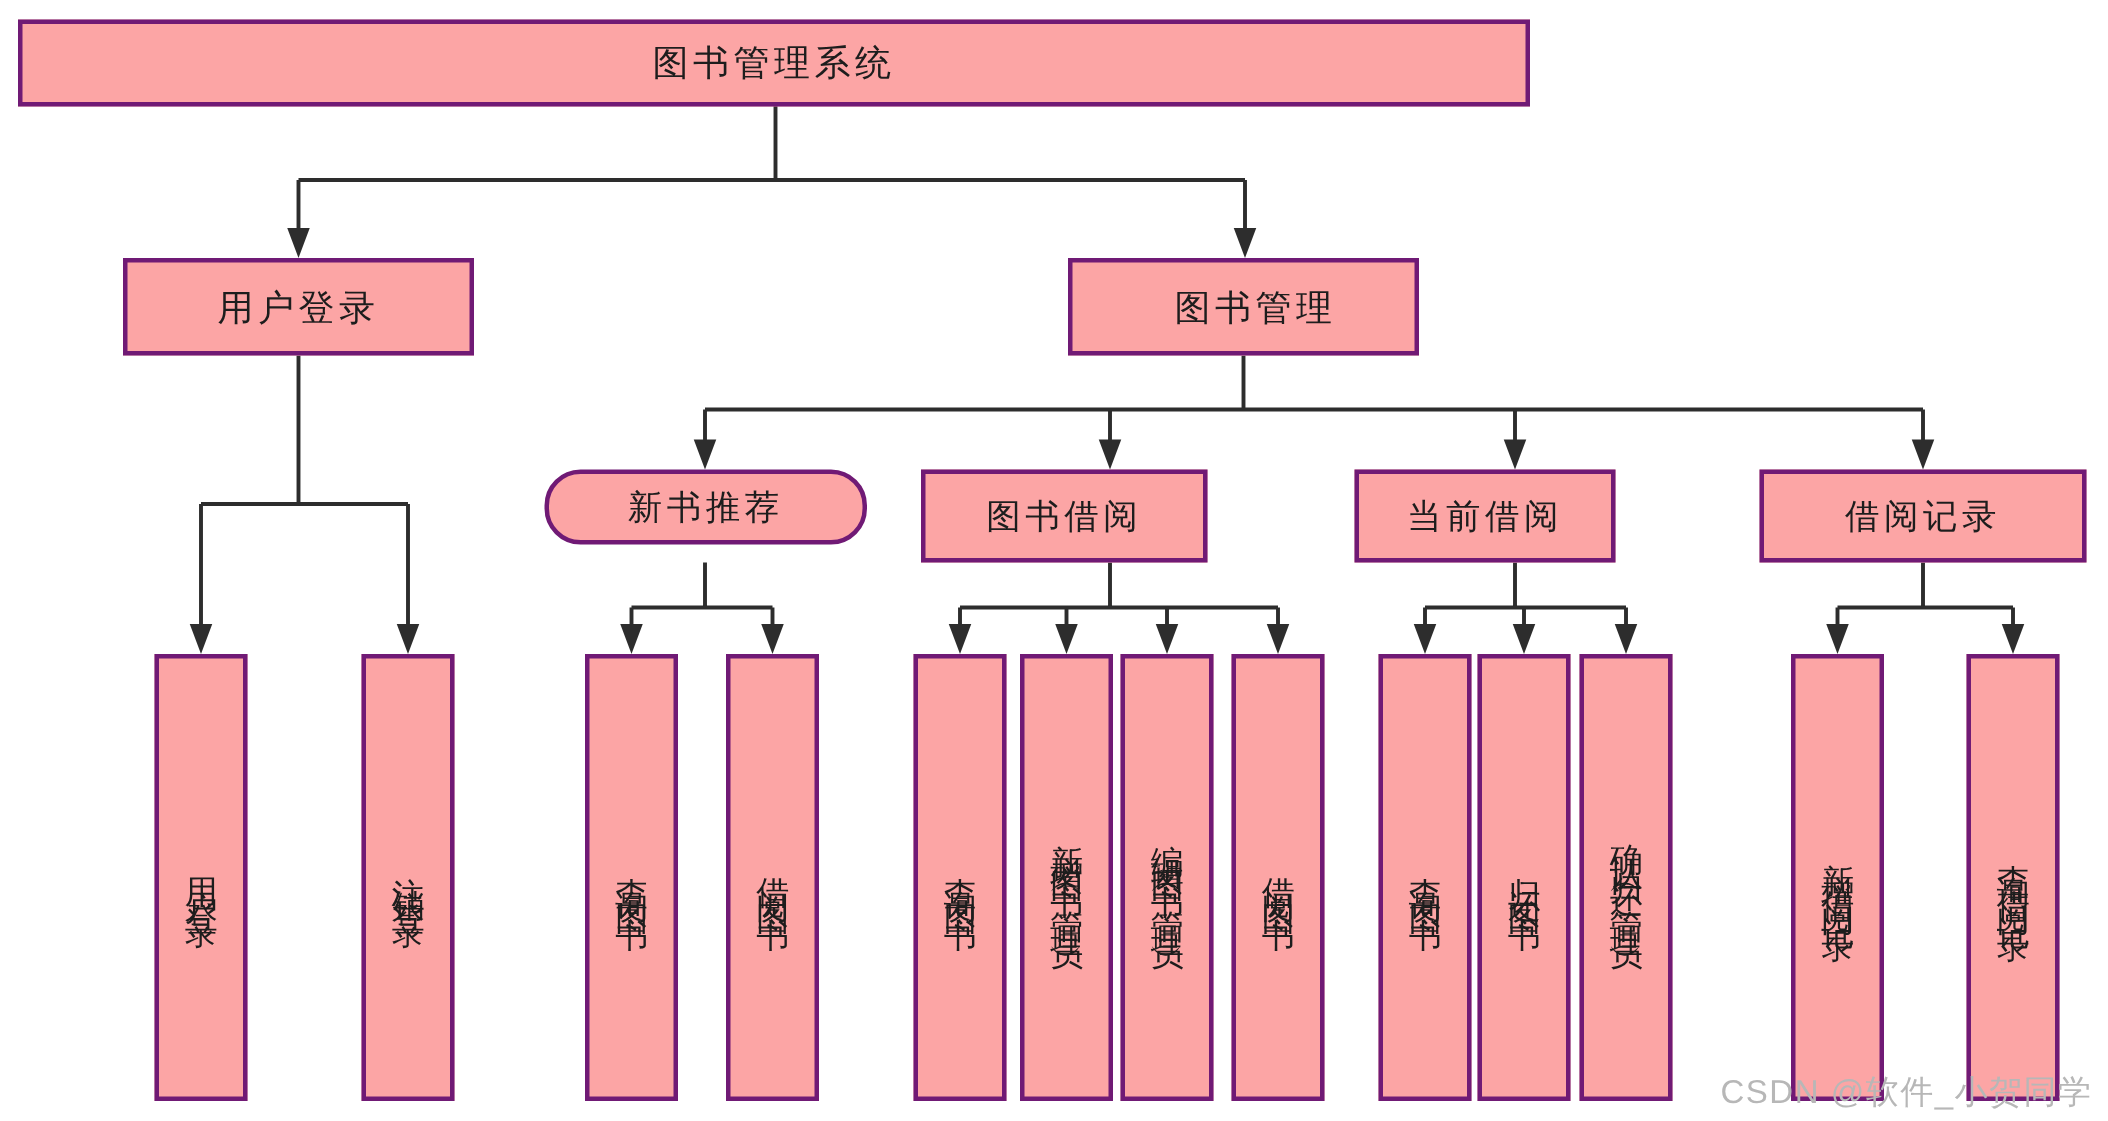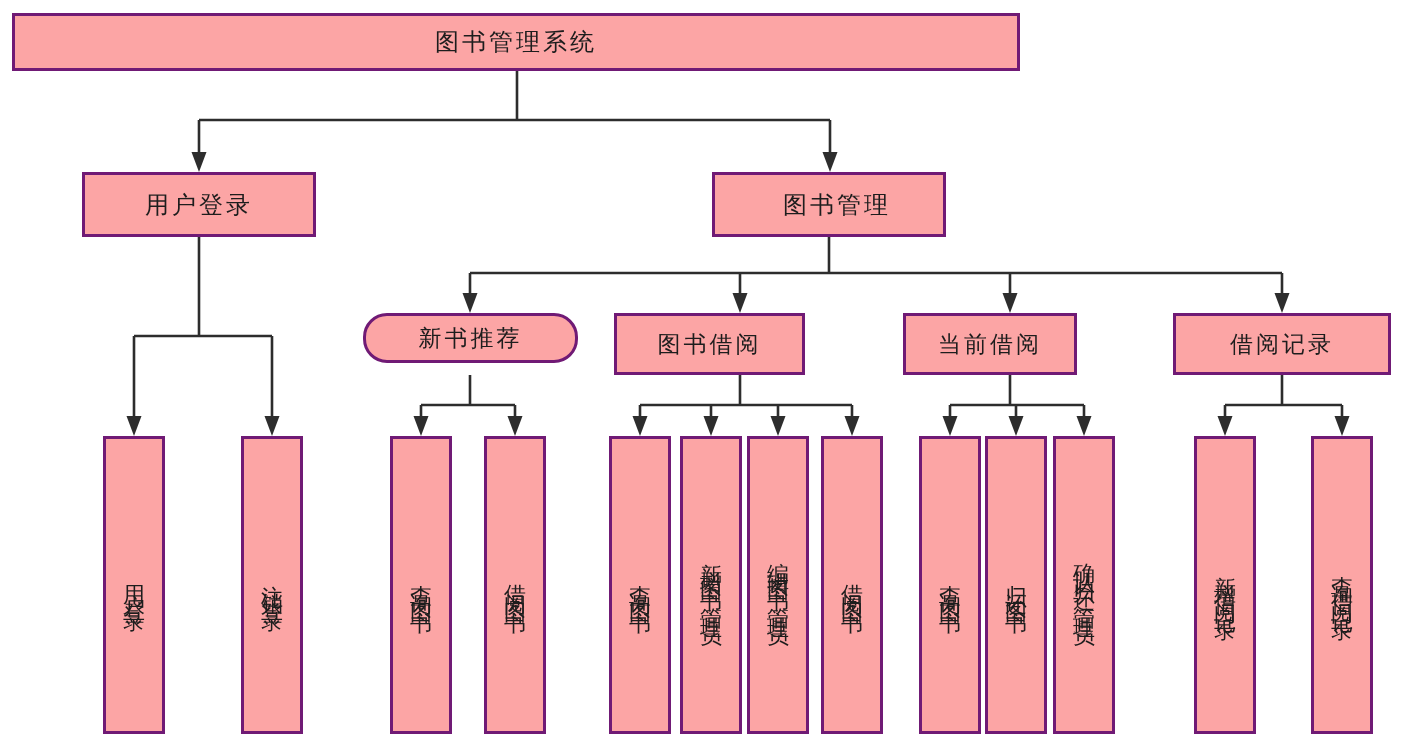--- a/index.html
+++ b/index.html
@@ -133,14 +133,15 @@
     <span class="vtext">确认归还（管理员）</span>
   </div>
 
   <div class="node leaf" style="left:1194px;top:436px;width:62px;height:298px;">
     <span class="vtext">新增借阅记录</span>
   </div>
   <div class="node leaf" style="left:1311px;top:436px;width:62px;height:298px;">
     <span class="vtext">查询借阅记录</span>
   </div>
 
+  <div class="watermark">CSDN @软件_小贺同学</div>
 
 </div>
 
 </body></html>

